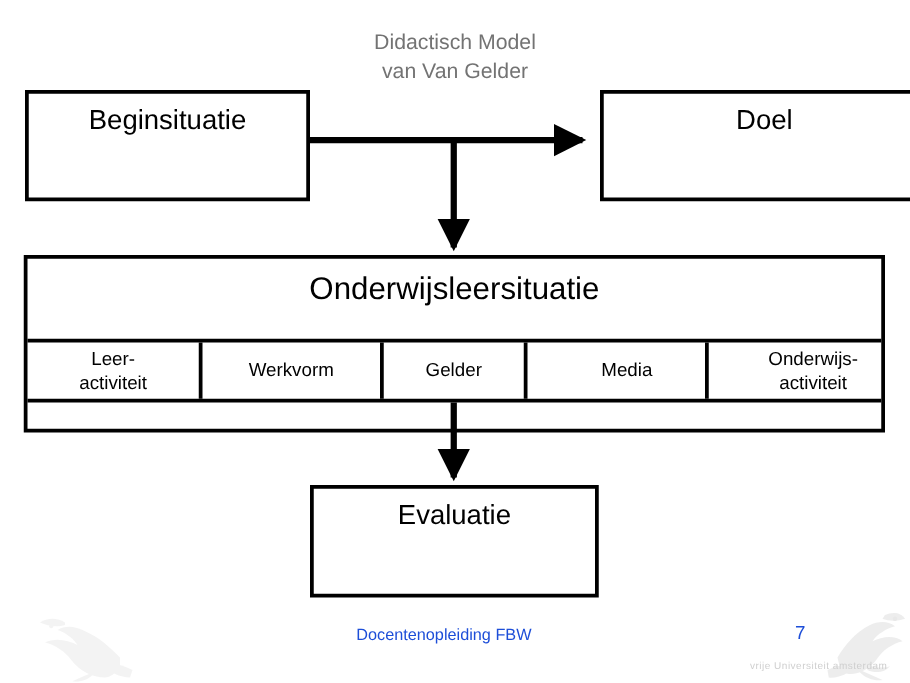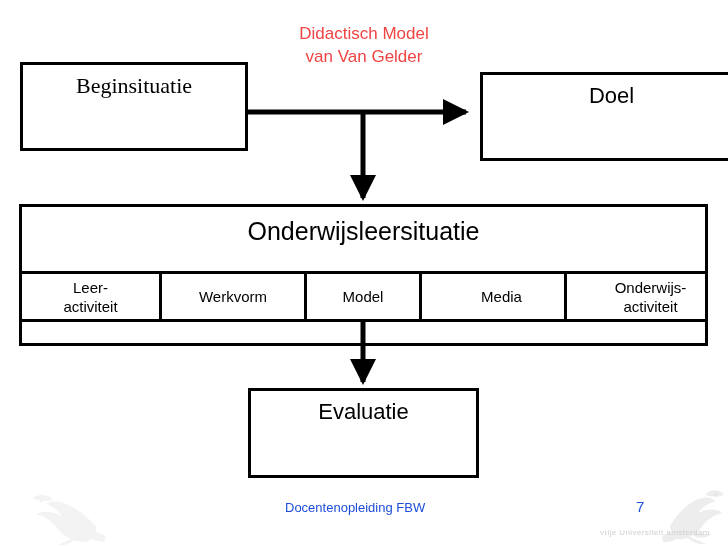--- a/index.html
+++ b/index.html
@@ -20,40 +20,40 @@
 
   
   .slide-title {
     position: absolute;
     left: 214px;
     top: 22px;
     width: 300px;
     text-align: center;
     font-size: 17px;
     line-height: 23px;
-    color: #ef4444;
+    color: #737373;
     white-space: pre-line;
   }
 
   
   .box {
     position: absolute;
     box-sizing: border-box;
     border: 3px solid #000000;
     background: #ffffff;
   }
   .box-label {
     position: absolute;
     left: 0;
     right: 0;
     text-align: center;
     color: #000000;
   }
 
-  #box-begin    { left: 20px;  top: 62px;  width: 228px; height: 89px; font-family: Liberation Serif, serif; }
+  #box-begin    { left: 20px;  top: 72px;  width: 228px; height: 89px; }
   #box-doel     { left: 480px; top: 72px;  width: 263px; height: 89px; }
   #box-eval     { left: 248px; top: 388px; width: 231px; height: 90px; }
 
   #box-begin .box-label,
   #box-doel  .box-label,
   #box-eval  .box-label { top: 8px; font-size: 22px; }
 
   
   #box-ols {
     left: 19px;
@@ -154,21 +154,21 @@
     <div class="box-label">Doel</div>
   </div>
 
   <div class="box" id="box-ols">
     <div id="ols-title">Onderwijsleersituatie</div>
 
     <div id="ols-row">
       <div class="ols-cell c0">Leer-
 activiteit</div>
       <div class="ols-cell c1">Werkvorm</div>
-      <div class="ols-cell c2">Model</div>
+      <div class="ols-cell c2">Gelder</div>
       <div class="ols-cell c3">Media</div>
       <div class="ols-cell c4">Onderwijs-
 activiteit</div>
     </div>
   </div>
 
   <div class="box" id="box-eval">
     <div class="box-label">Evaluatie</div>
   </div>
 

